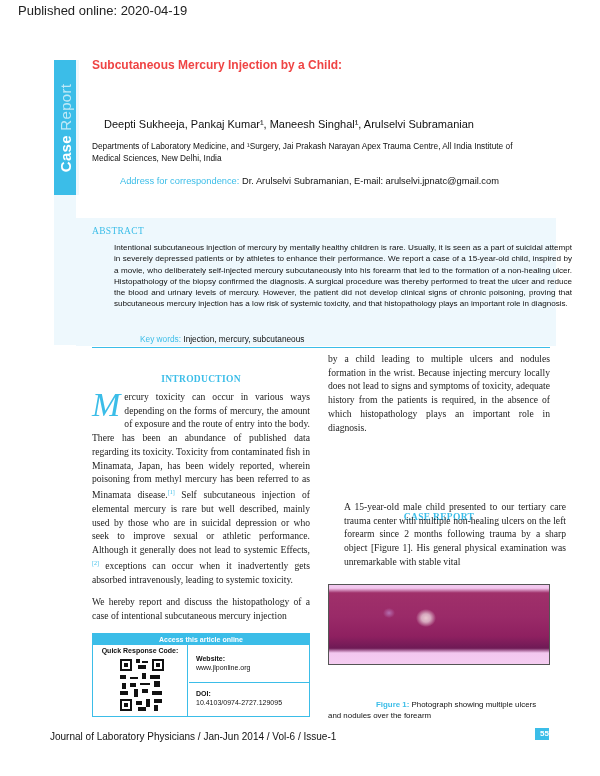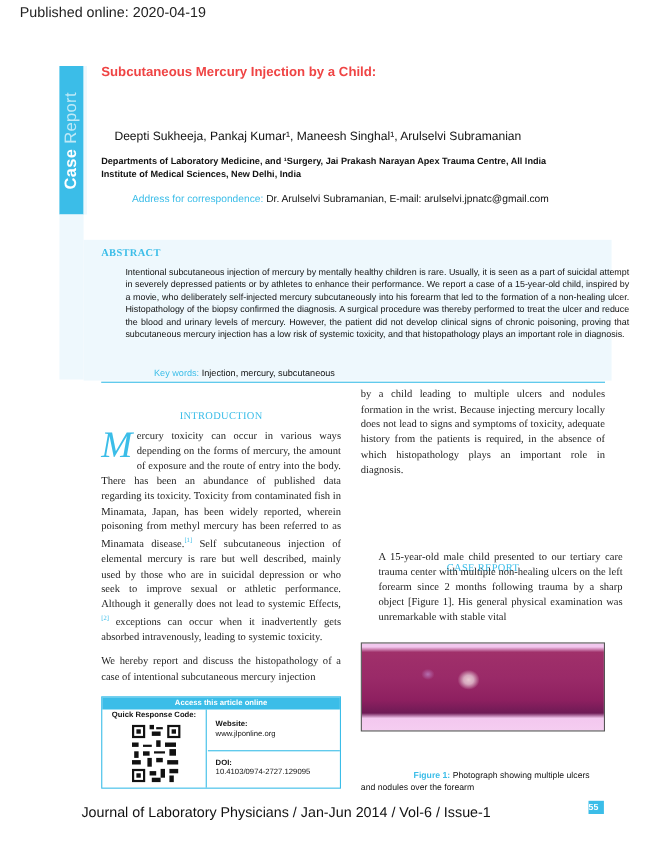--- a/index.html
+++ b/index.html
@@ -28,46 +28,46 @@
     }
 
     .title {
       position: absolute; left: 92px; top: 56px; width: 460px;
       font-size: 12px; font-weight: bold; color: #ef4444; line-height: 19px;
     }
     .authors {
       position: absolute; left: 92px; top: 118px; font-size: 11px; font-weight: normal; color: #111; margin-left: 12px;
     }
     .affil {
-      position: absolute; left: 92px; top: 141px; width: 430px; font-size: 8.3px; line-height: 11.5px; color: #111; font-weight: bold;
+      position: absolute; left: 92px; top: 141px; width: 430px; font-size: 8.3px; line-height: 11.5px; color: #111;
     }
     .corr {
       position: absolute; left: 92px; top: 176px; font-size: 9.3px; color: #111; margin-left: 28px;
     }
     .corr .lab { color: #3bbde8; }
 
     .abstract-box {
       position: absolute; left: 76px; top: 218px; width: 480px; height: 128px;
       background: #eef8fd;
     }
     .abstract-head {
       position: absolute; left: 92px; top: 226px; font-family: "Liberation Serif", serif;
-      font-size: 9.5px; font-weight: bold; color: #3bbde8; letter-spacing: 0.3px;
+      font-size: 9.5px; font-weight: normal; color: #3bbde8; letter-spacing: 0.3px;
     }
     .abstract-text {
       position: absolute; left: 92px; top: 242px; width: 458px; font-size: 8.1px; line-height: 11.3px;
       text-align: justify; color: #111; margin-left: 22px;
     }
     .keywords {
       position: absolute; left: 92px; top: 334px; font-size: 8.3px; color: #111;
     }
     .keywords .lab { color: #3bbde8; padding-left: 48px; }
     .kw-rule { position: absolute; left: 92px; top: 347px; width: 458px; height: 1px; background: #3bbde8; }
     .sec-head {
-      position: absolute; font-family: "Liberation Serif", serif; font-size: 9.5px; font-weight: normal;
+      position: absolute; font-family: "Liberation Serif", serif; font-size: 9.5px; font-weight: bold;
       color: #3bbde8; letter-spacing: 0.3px; text-align: center;
     }
     .col-text {
       position: absolute; font-family: "Liberation Serif", serif; font-size: 9.6px; line-height: 13.7px;
       text-align: justify; color: #222;
     }
     .dropcap {
       float: left; font-family: "Liberation Serif", serif; font-style: italic; font-size: 34px;
       line-height: 26px; color: #3bbde8; margin: 2px 4px 0 0; font-weight: normal;
     }
@@ -105,25 +105,25 @@
         radial-gradient(ellipse 10px 9px at 97px 33px, #e9c8d2 0%, #d7a9bf 45%, rgba(160,40,110,0) 100%),
         radial-gradient(ellipse 6px 5px at 60px 28px, #b56fb0 0%, rgba(160,40,110,0) 100%),
         linear-gradient(180deg, #f2c7ee 0%, #f2c7ee 4%, #a0306a 10%, #9a2a68 40%, #8e2060 65%, #6e1a55 80%, #f3c8ef 86%, #f5cdf1 100%);
     }
     .caption {
       position: absolute; left: 328px; top: 700px; width: 222px; font-size: 7.9px; line-height: 10.5px; color: #111;
     }
     .caption .lab { color: #3bbde8; font-weight: bold; padding-left: 48px; }
 
     .footer {
-      position: absolute; left: 50px; top: 731px; font-size: 13px; color: #111; margin-left: 24px;
+      position: absolute; left: 50px; top: 731px; font-size: 10px; color: #111;
     }
     .page-num {
       position: absolute; left: 535px; top: 728px; width: 14px; height: 12px; background: #3bbde8;
-      color: #fff; font-size: 8px; font-weight: bold; text-align: left; line-height: 12px;
+      color: #fff; font-size: 8px; font-weight: bold; text-align: right; line-height: 12px;
     }
   </style>
 </head>
 <body>
 
 <div class="published">Published online: 2020-04-19</div>
 
 <div class="side-tab">
   <div class="vtext"><span>Case</span> <span class="light">Report</span></div>
 </div>

